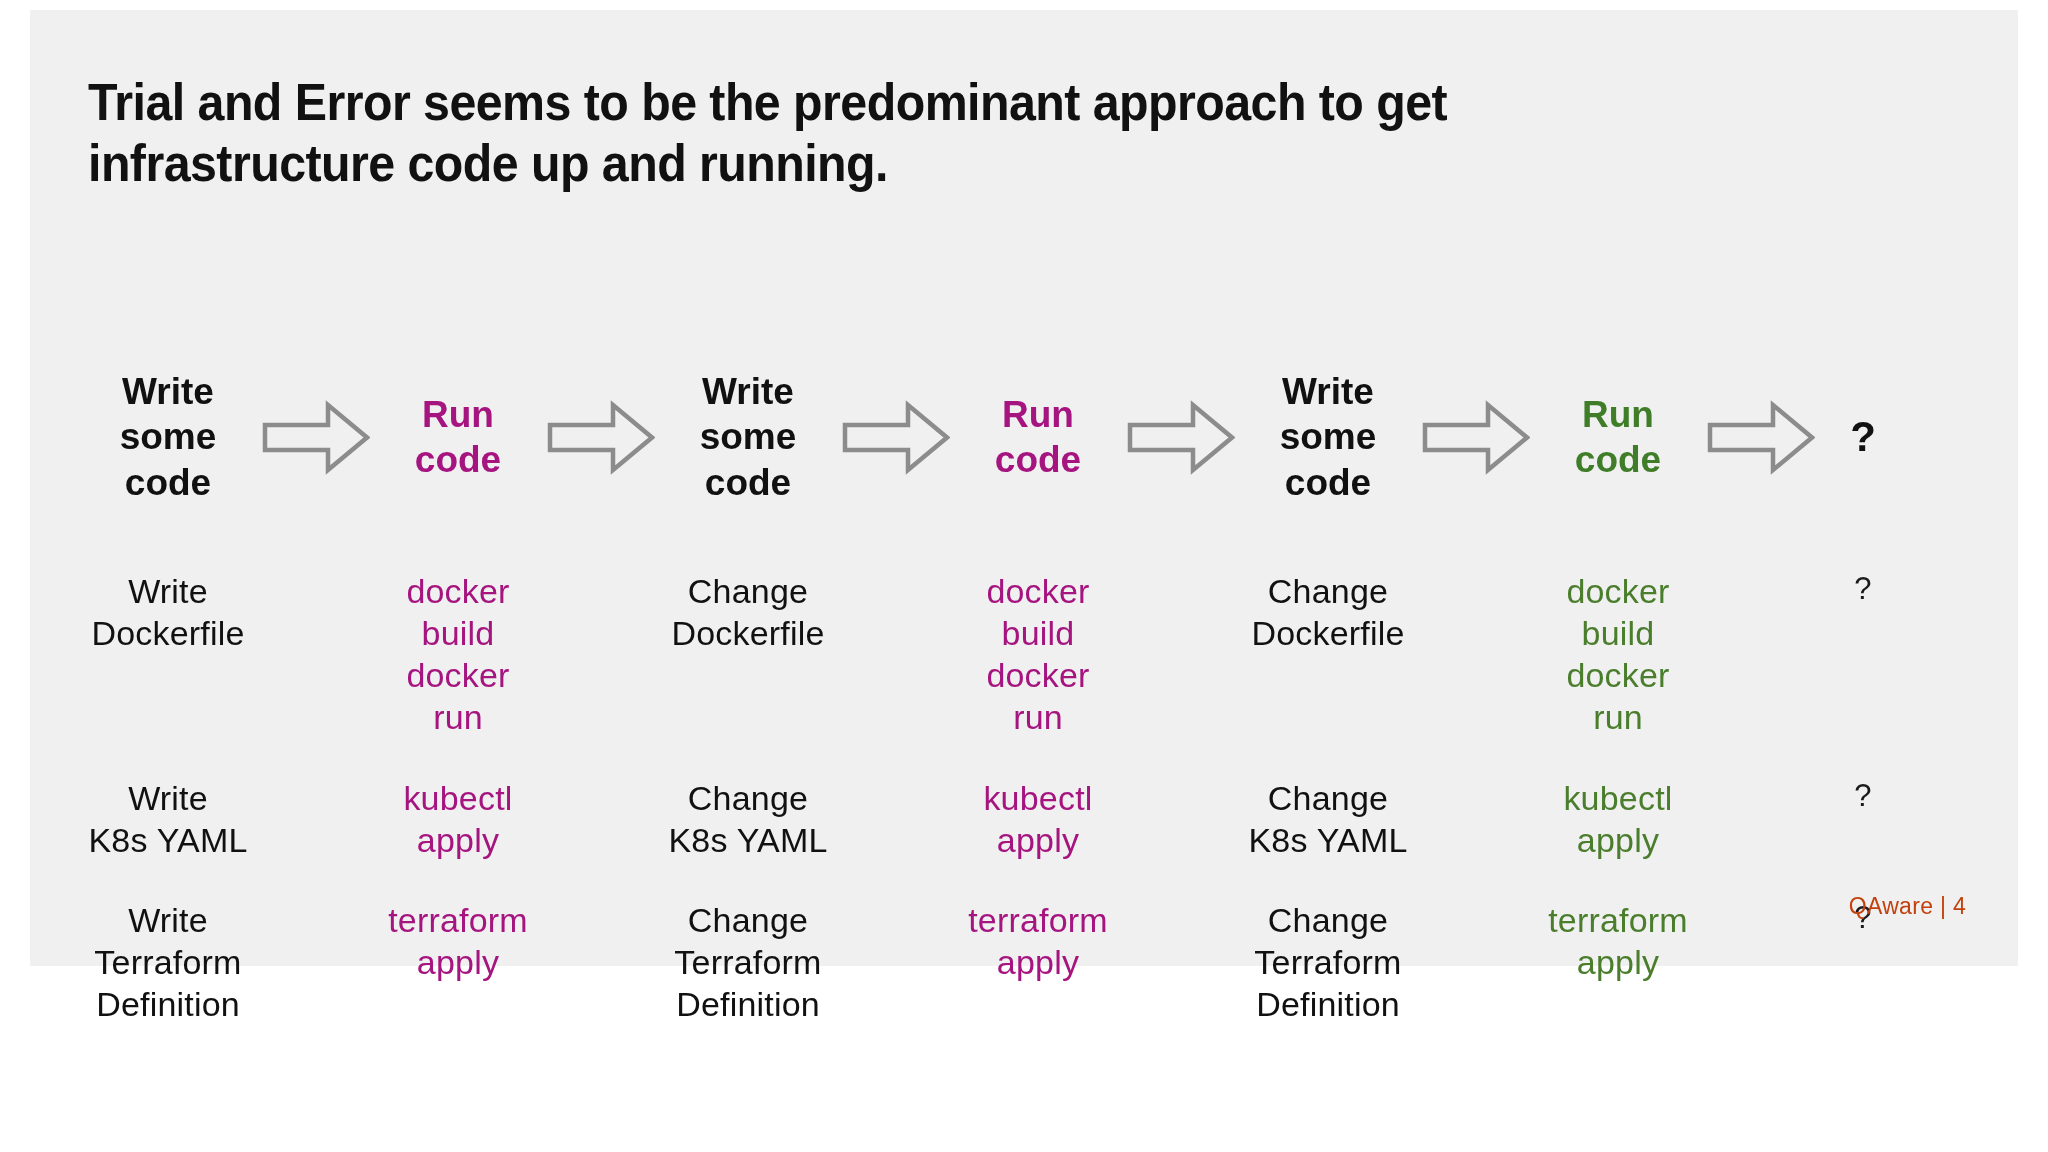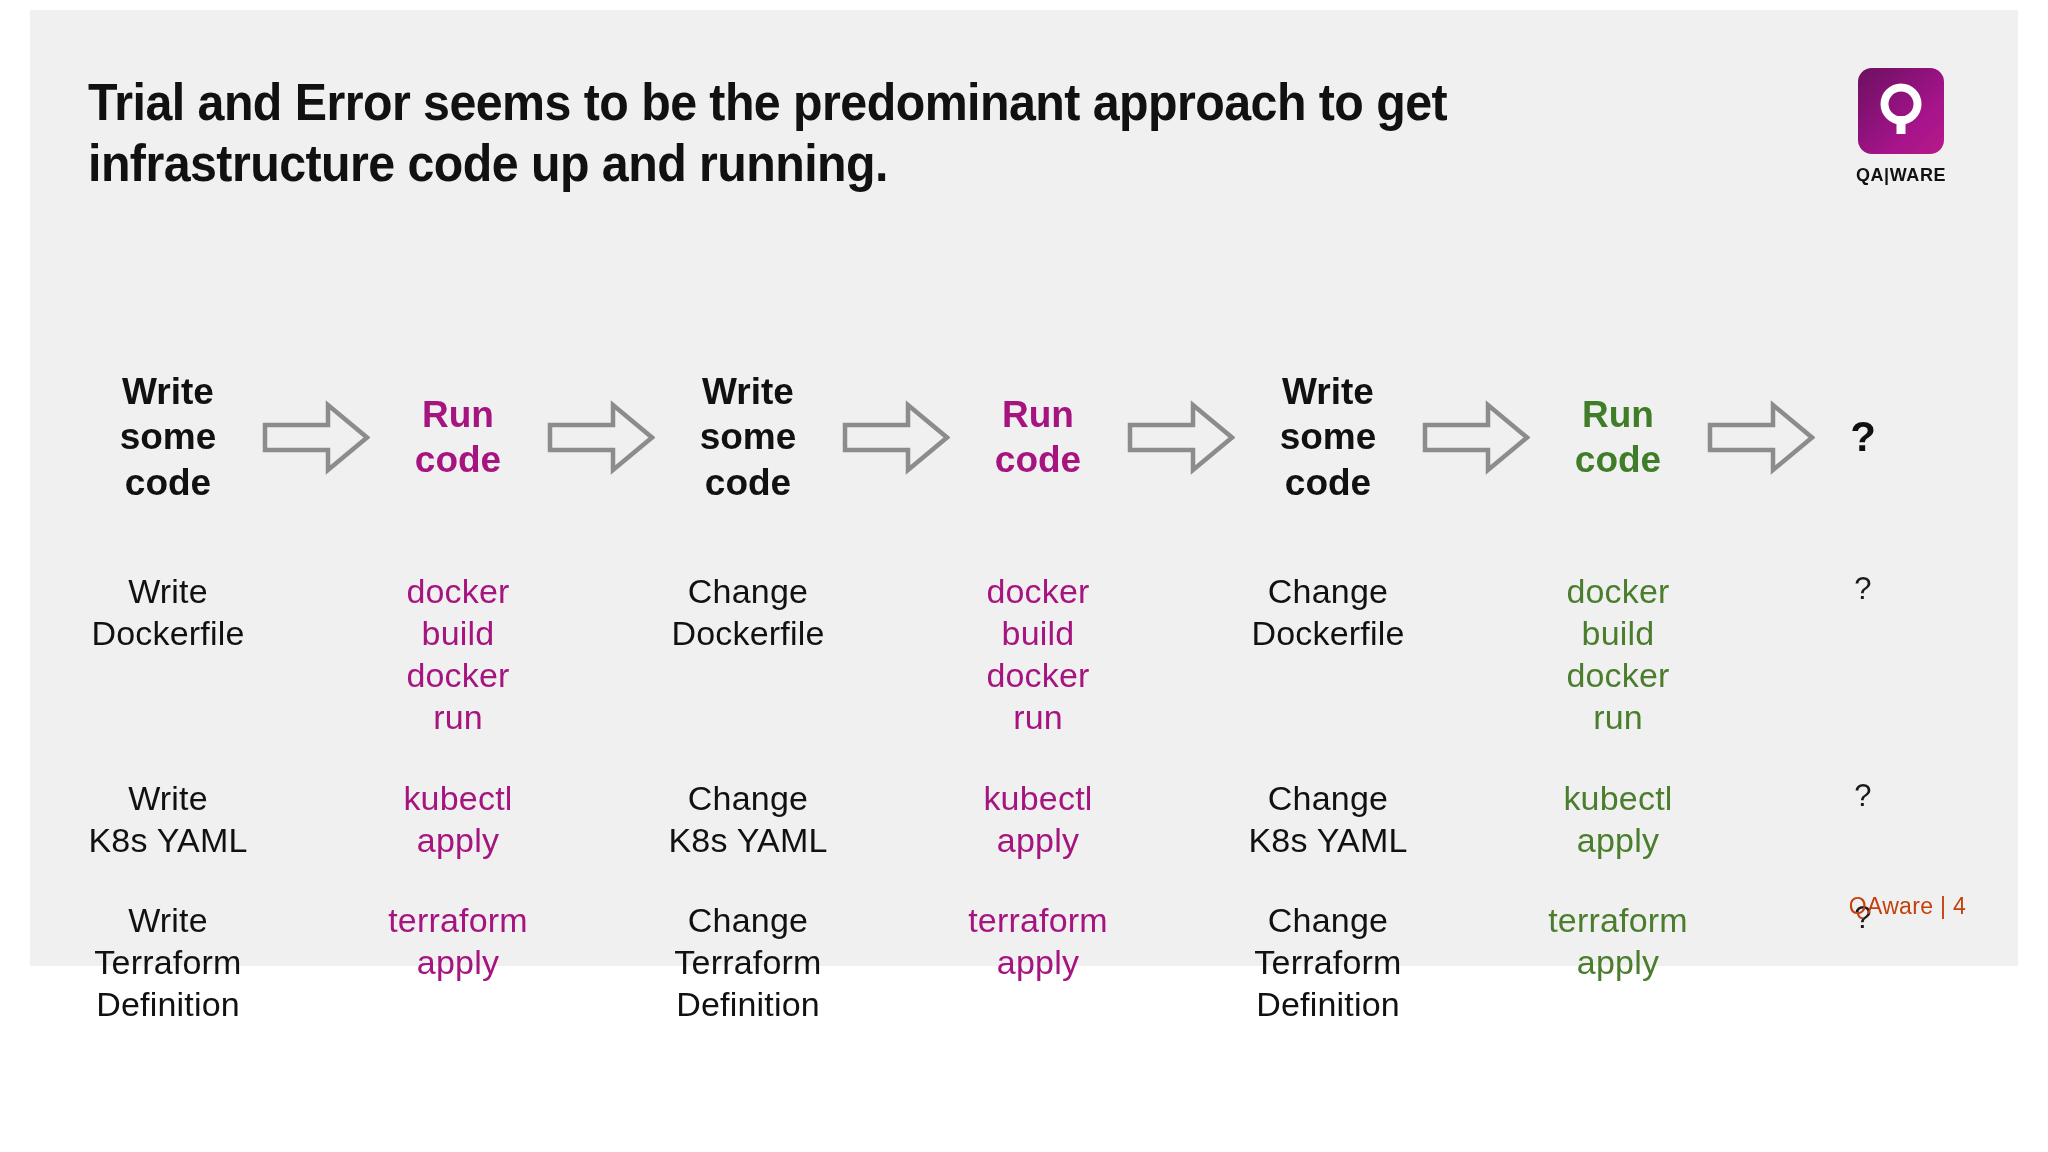--- a/index.html
+++ b/index.html
@@ -130,29 +130,20 @@
     letter-spacing: 0.3px;
   }
 </style>
 </head>
 <body>
 
 <div class="slide">
 
   <div class="title">Trial and Error seems to be the predominant approach to get infrastructure code up and running.</div>
 
-  <div class="logo-block">
-    <div class="logo-mark">
-      <svg width="86" height="86" viewBox="0 0 86 86" aria-hidden="true">
-        <circle cx="43" cy="36" r="16.5" fill="none" stroke="#ffffff" stroke-width="8"></circle>
-        <rect x="38.5" y="48" width="9" height="18" fill="#ffffff"></rect>
-      </svg>
-    </div>
-    <div class="logo-text">QA|WARE</div>
-  </div>
 
   <div class="flow">
 
     <div class="flow-node" style="width:160px">Write
 some
 code</div>
     <div class="arrow-cell" style="width:135px">
       <svg width="108" height="75" viewBox="0 0 108 75">
           <path d="M3 25 H66 V5 L105 37.5 L66 70 V50 H3 Z" fill="none" stroke="#8c8c8c" stroke-width="4.5" stroke-linejoin="miter"></path>
         </svg>

